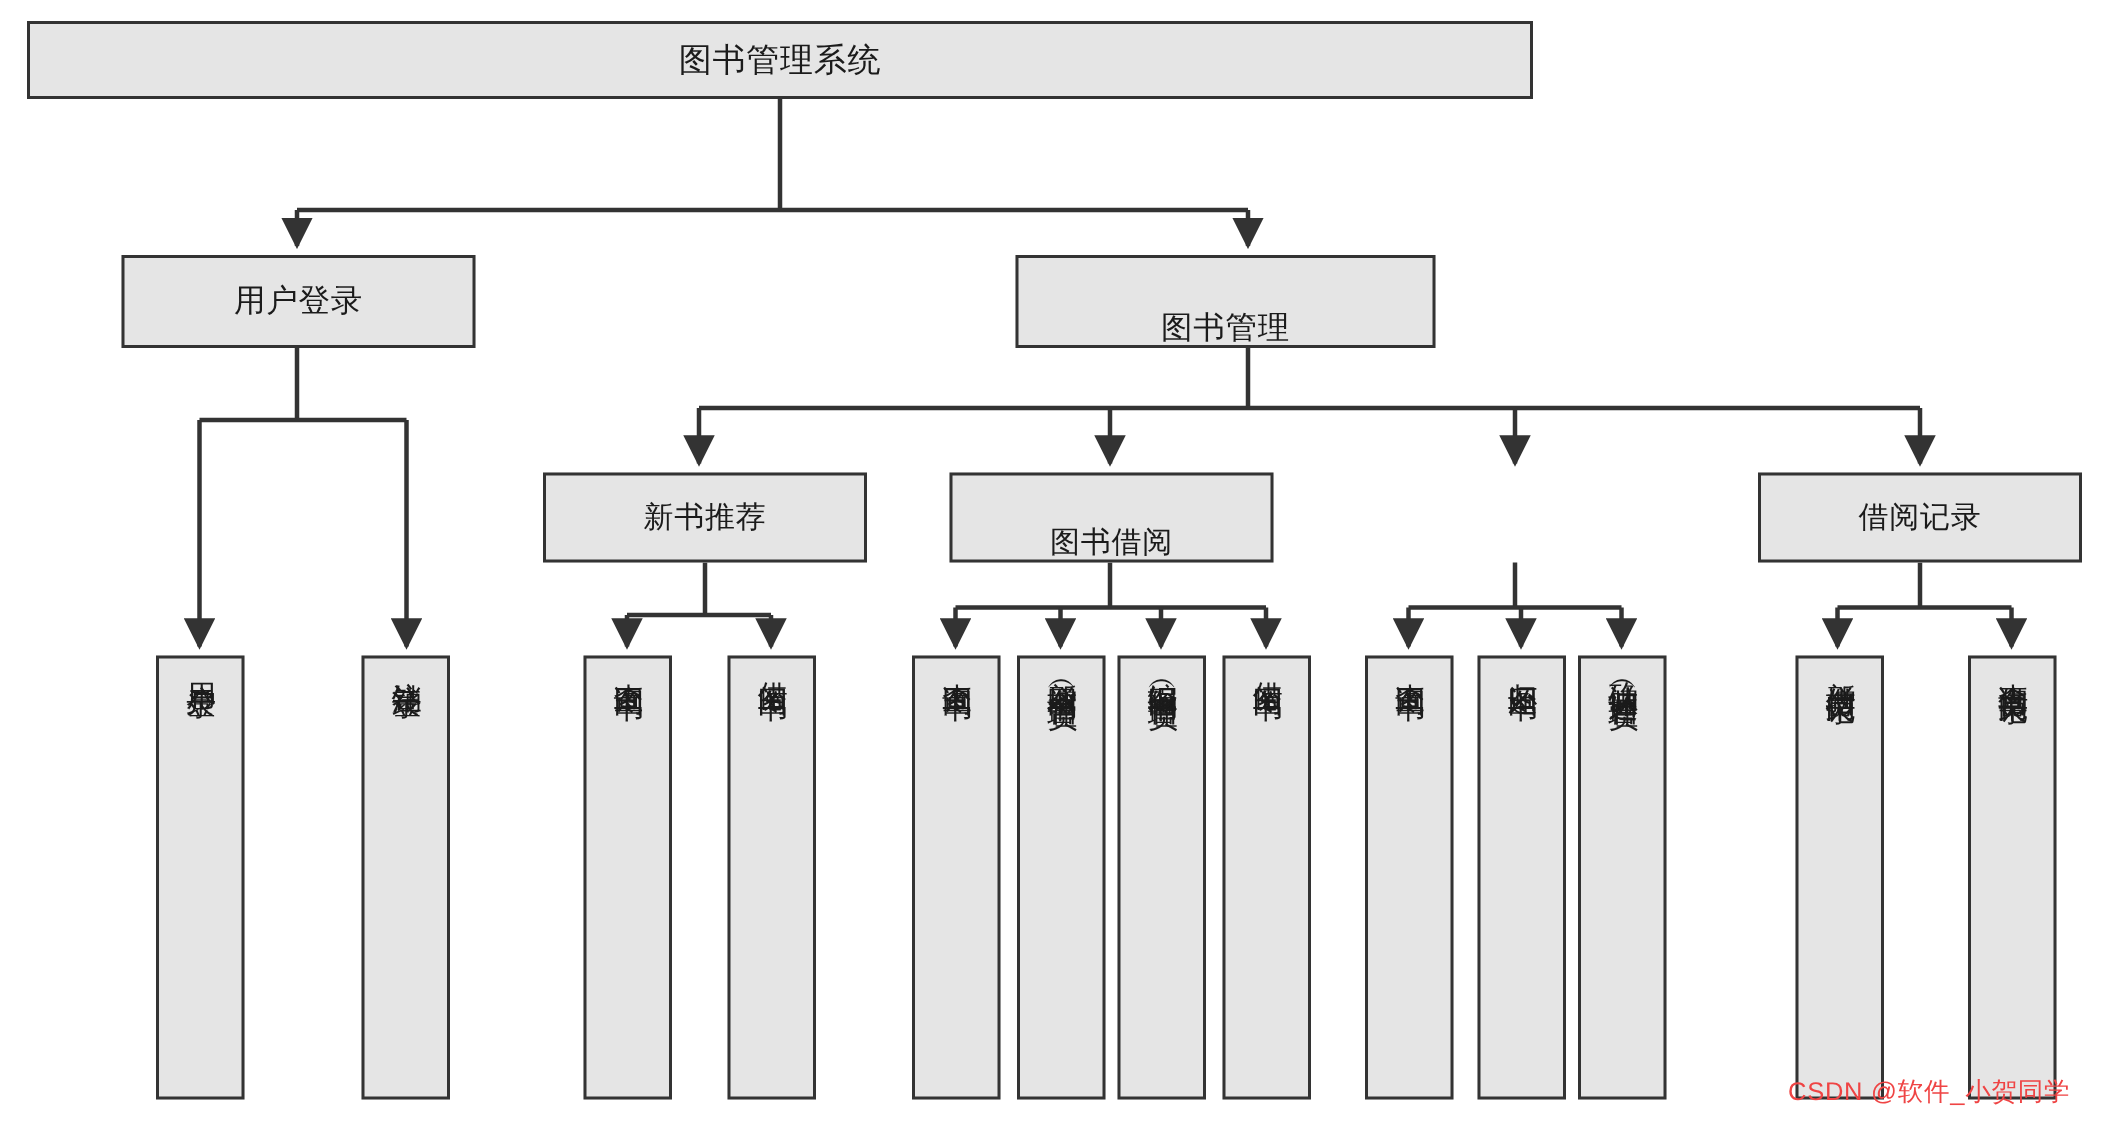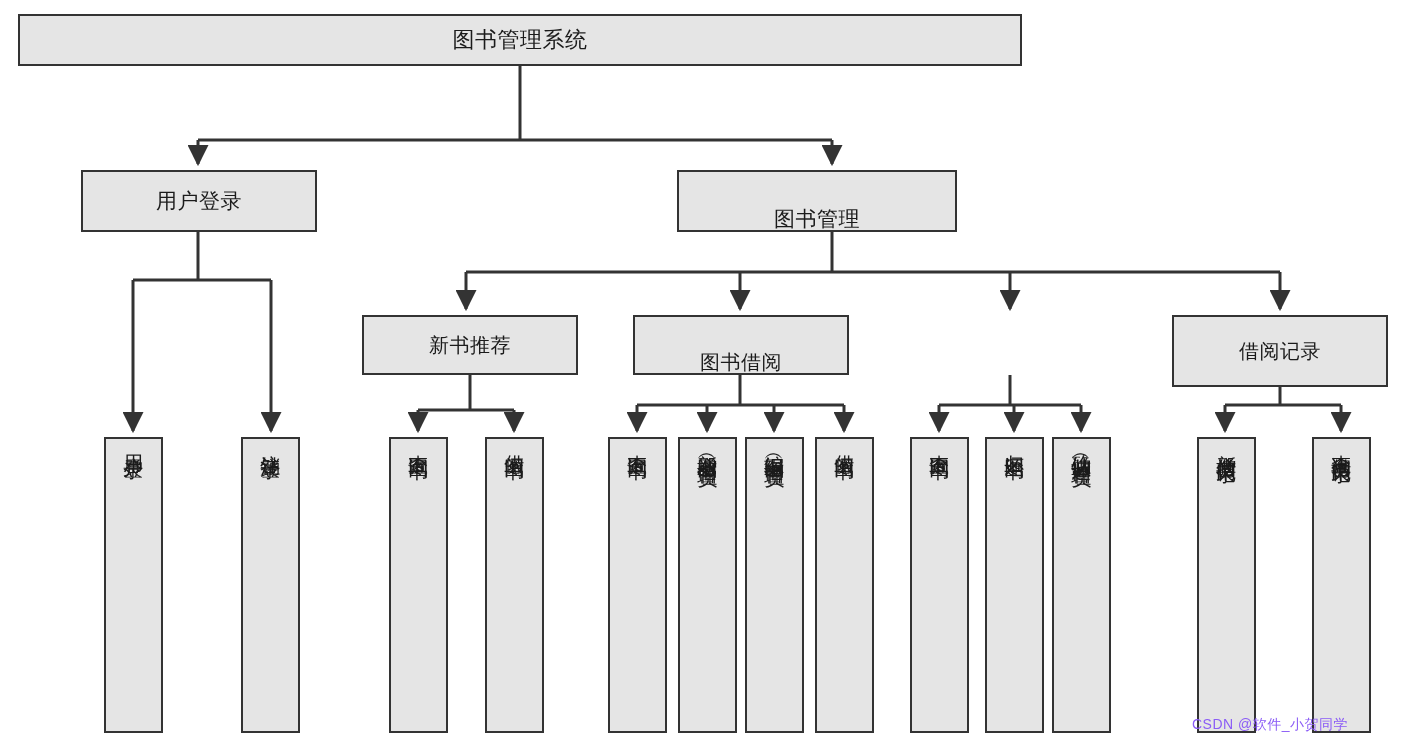--- a/index.html
+++ b/index.html
@@ -53,22 +53,22 @@
   svg.connectors {
     position: absolute;
     left: 0;
     top: 0;
     width: 1405px;
     height: 747px;
     pointer-events: none;
   }
   .watermark {
     position: absolute;
-    font-size: 14px;
-    color: #8b5cf6;
+    font-size: 17px;
+    color: #ef4444;
     white-space: nowrap;
     letter-spacing: 0.5px;
   }
 </style>
 </head>
 <body>
 
 <div id="canvas">
 
   <svg class="connectors" viewBox="0 0 1405 747" xmlns="http://www.w3.org/2000/svg">
@@ -131,21 +131,21 @@
   <div class="node level2" style="left:677px; top:170px; width:280px; height:62px;align-items:flex-end;">
     <span class="node-label">图书管理</span>
   </div>
 
   <div class="node level3" style="left:362px; top:315px; width:216px; height:60px;">
     <span class="node-label">新书推荐</span>
   </div>
   <div class="node level3" style="left:633px; top:315px; width:216px; height:60px;align-items:flex-end;">
     <span class="node-label">图书借阅</span>
   </div>
-  <div class="node level3" style="left:1172px; top:315px; width:216px; height:72px;">
+  <div class="node level3" style="left:1172px; top:315px; width:216px; height:60px;">
     <span class="node-label">借阅记录</span>
   </div>
 
   <div class="node leaf" style="left:104px; top:437px; width:59px; height:296px;">
     <span class="node-label">用户登录</span>
   </div>
   <div class="node leaf" style="left:241px; top:437px; width:59px; height:296px;">
     <span class="node-label">注销登录</span>
   </div>
 

